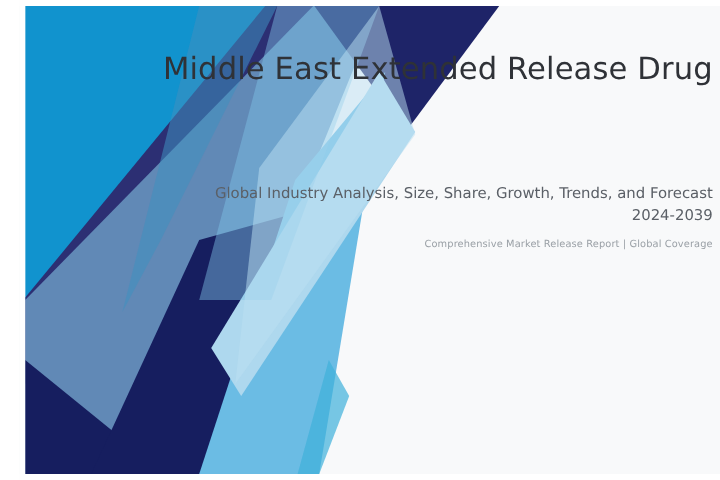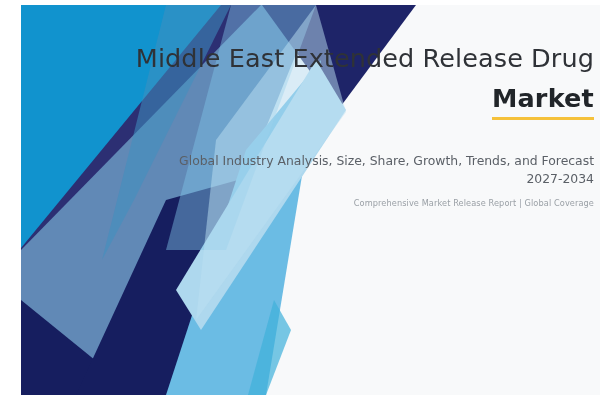--- a/index.html
+++ b/index.html
@@ -139,22 +139,21 @@
     <rect x="0" y="0" width="5" height="400" fill="#ffffff"></rect>
     <rect x="0" y="395" width="600" height="5" fill="#ffffff"></rect>
   </svg>
 
   <div id="text-layer">
 
     <div class="title-line">Middle East Extended Release Drug</div>
 
     <div class="title-emph-wrap">
       <span class="title-emph">
-        <span>Market</span>
         <span class="accent-rule"></span>
       </span>
     </div>
 
-    <div class="subtitle">Global Industry Analysis, Size, Share, Growth, Trends, and Forecast 2027-2034</div>
+    <div class="subtitle">Global Industry Analysis, Size, Share, Growth, Trends, and Forecast 2024-2039</div>
 
     <div class="caption">Comprehensive Market Release Report | Global Coverage</div>
   </div>
 </div>
 
 </body></html>

